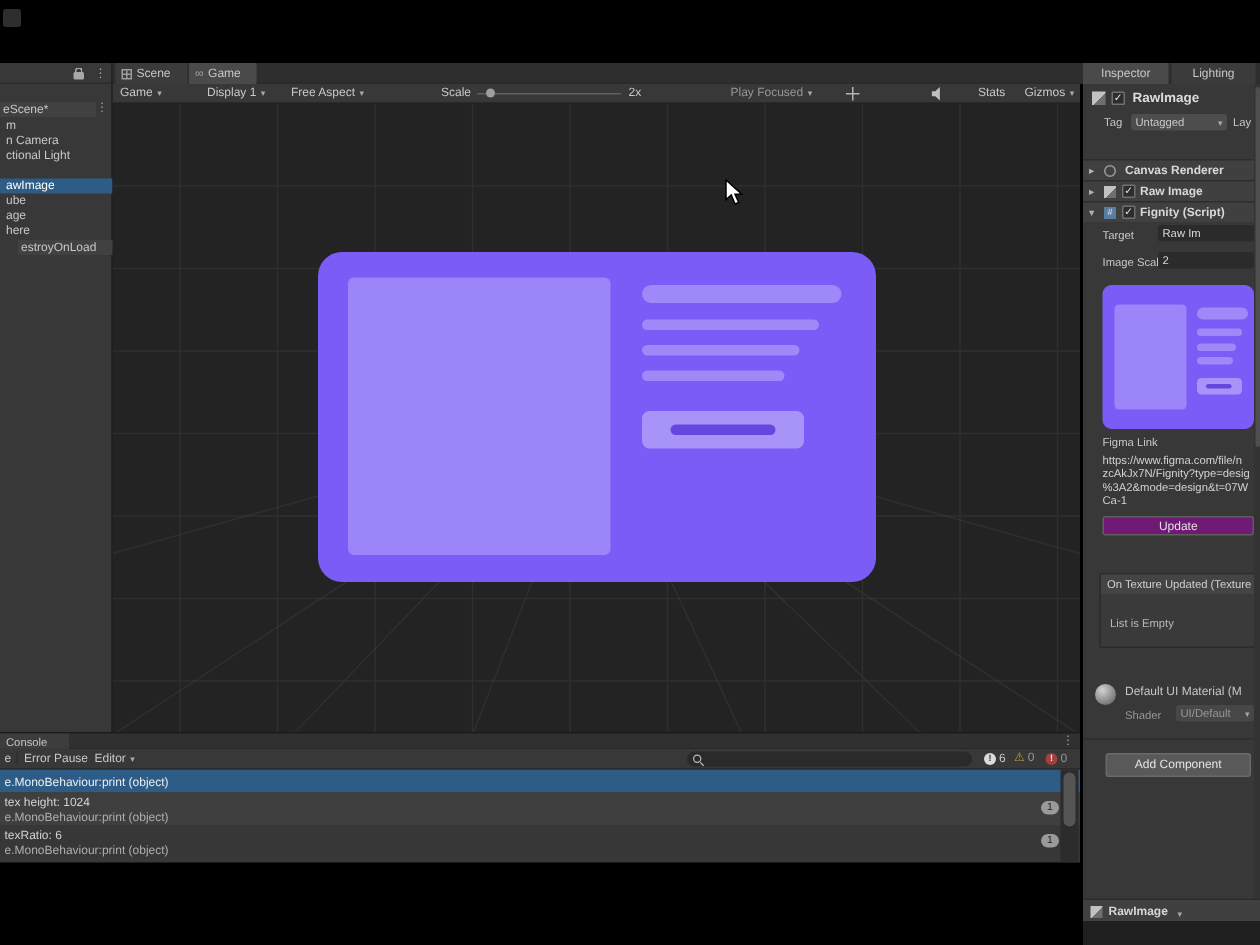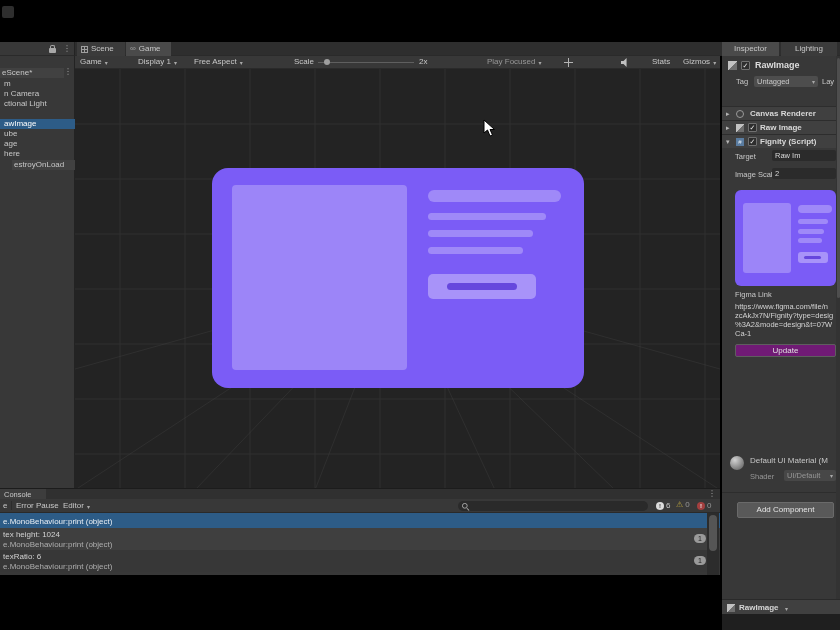--- a/index.html
+++ b/index.html
@@ -294,20 +294,26 @@
     <span class="abs t7" style="left:13px;top:234px;">Figma Link</span>
     <span class="abs t7" style="left:13px;top:246px;color:#d2d2d2;">https://www.figma.com/file/n</span>
     <span class="abs t7" style="left:13px;top:255px;color:#d2d2d2;">zcAkJx7N/Fignity?type=desig</span>
     <span class="abs t7" style="left:13px;top:264px;color:#d2d2d2;">%3A2&amp;mode=design&amp;t=07W</span>
     <span class="abs t7" style="left:13px;top:273px;color:#d2d2d2;">Ca-1</span>
 
     <div class="abs" style="left:13px;top:288px;width:101px;height:13px;background:#701a75;border:1px solid #5e5e5e;border-radius:2px;box-sizing:border-box;display:flex;align-items:center;justify-content:center;">
       <span class="t8" style="color:#e0e0e0;">Update</span>
     </div>
 
+    <div class="abs" style="left:11px;top:326px;width:105px;height:50px;border:1px solid #2b2b2b;box-sizing:border-box;background:#3a3a3a;">
+      <div class="abs" style="left:0;top:0;width:103px;height:13px;background:#444;">
+        <span class="abs t7" style="left:4px;top:2px;color:#d0d0d0;">On Texture Updated (Texture</span>
+      </div>
+      <span class="abs t7" style="left:6px;top:28px;color:#b8b8b8;">List is Empty</span>
+    </div>
 
     <div class="abs sphere" style="left:8px;top:400px;"></div>
     <span class="abs t8" style="left:28px;top:400px;color:#c6c6c6;">Default UI Material (M</span>
     <span class="abs t7 dim" style="left:28px;top:416px;">Shader</span>
     <div class="abs dd" style="left:62px;top:414px;width:52px;height:11px;background:#474747;">
       <span class="t7 dim">UI/Default</span>
       <span class="arrow">▾</span>
     </div>
 
     <div class="abs" style="left:0;top:436px;width:118px;height:1px;background:#2d2d2d;"></div>

